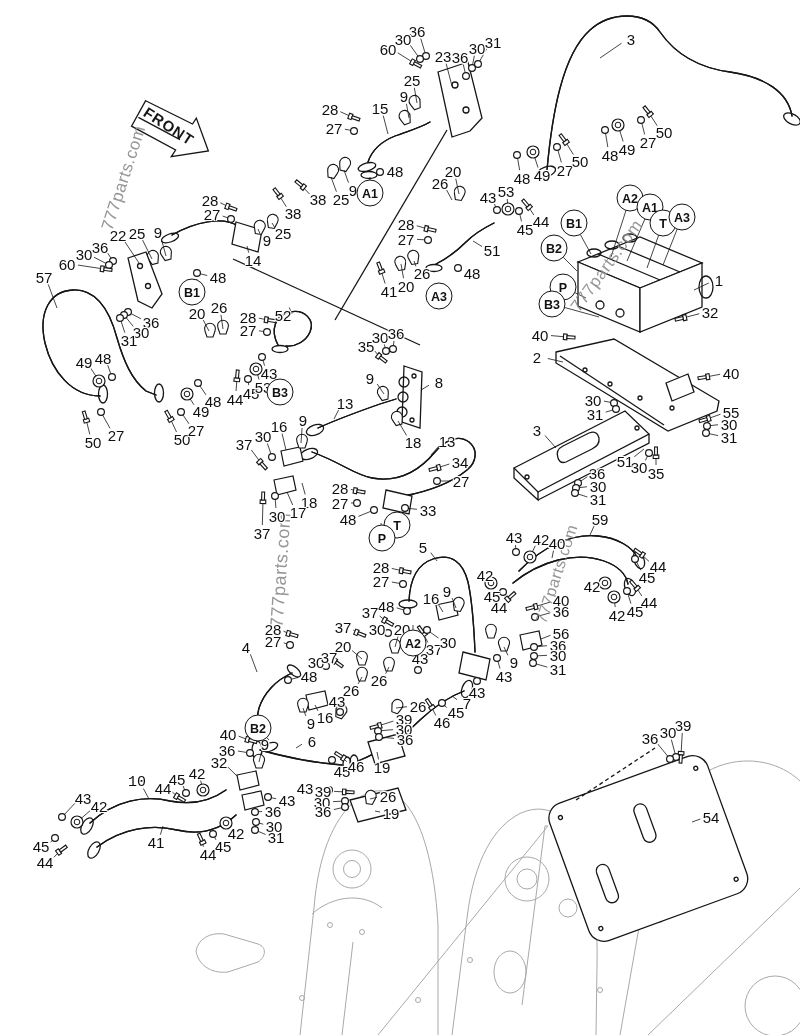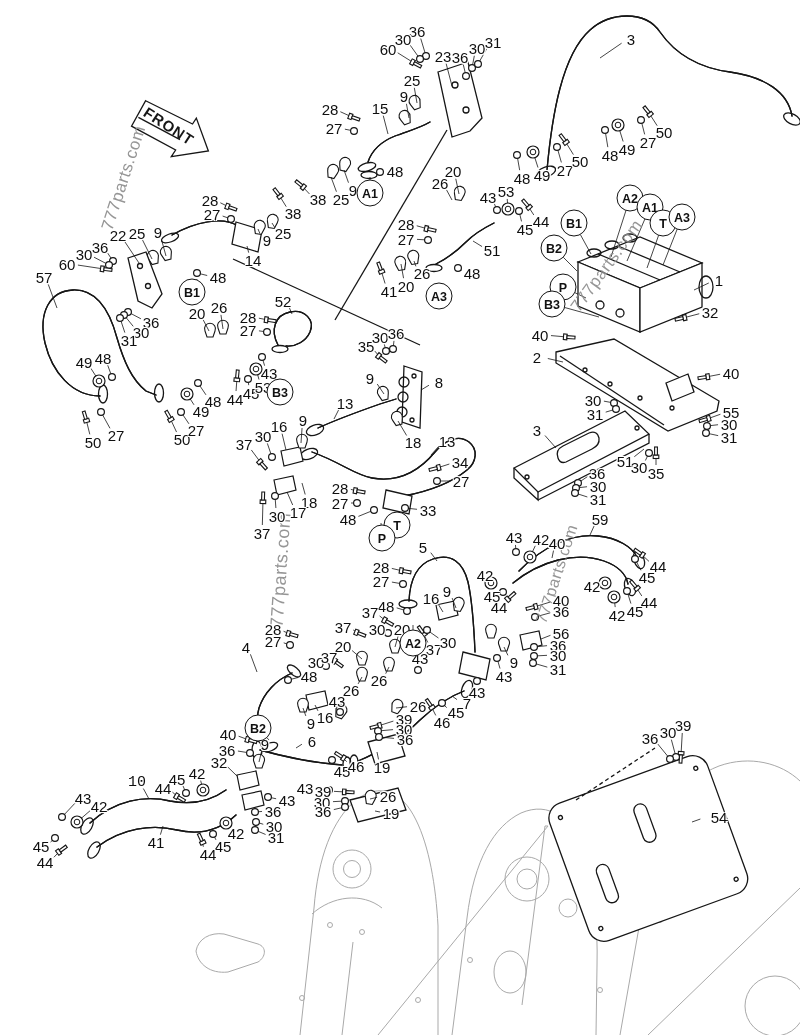--- a/index.html
+++ b/index.html
@@ -818,21 +818,21 @@
       <span class="callout" style="left: 267px; top: 240px;">9</span>
       <span class="callout" style="left: 283px; top: 233px;">25</span>
       <span class="callout" style="left: 253px; top: 260px;">14</span>
       <span class="callout" style="left: 100px; top: 247px;">36</span>
       <span class="callout" style="left: 84px; top: 254px;">30</span>
       <span class="callout" style="left: 67px; top: 264px;">60</span>
       <span class="callout" style="left: 44px; top: 277px;">57</span>
       <span class="callout" style="left: 218px; top: 277px;">48</span>
       <span class="callout" style="left: 197px; top: 313px;">20</span>
       <span class="callout" style="left: 219px; top: 307px;">26</span>
-      <span class="callout" style="left: 283px; top: 301px;">52</span>
+      <span class="callout" style="left: 283px; top: 315px;">52</span>
       <span class="callout" style="left: 248px; top: 317px;">28</span>
       <span class="callout" style="left: 248px; top: 330px;">27</span>
       <span class="callout" style="left: 151px; top: 322px;">36</span>
       <span class="callout" style="left: 141px; top: 332px;">30</span>
       <span class="callout" style="left: 129px; top: 340px;">31</span>
       <span class="callout" style="left: 84px; top: 362px;">49</span>
       <span class="callout" style="left: 103px; top: 358px;">48</span>
       <span class="callout" style="left: 93px; top: 442px;">50</span>
       <span class="callout" style="left: 116px; top: 435px;">27</span>
       <span class="callout" style="left: 201px; top: 411px;">49</span>
@@ -983,21 +983,21 @@
       <span class="callout" style="left: 99px; top: 806px;">42</span>
       <span class="callout" style="left: 41px; top: 846px;">45</span>
       <span class="callout" style="left: 45px; top: 862px;">44</span>
       <span class="callout" style="left: 156px; top: 842px;">41</span>
       <span class="callout" style="left: 236px; top: 833px;">42</span>
       <span class="callout" style="left: 223px; top: 846px;">45</span>
       <span class="callout" style="left: 208px; top: 854px;">44</span>
       <span class="callout" style="left: 683px; top: 725px;">39</span>
       <span class="callout" style="left: 668px; top: 732px;">30</span>
       <span class="callout" style="left: 650px; top: 738px;">36</span>
-      <span class="callout" style="left: 711px; top: 817px; margin-left: 8px;">54</span>
+      <span class="callout" style="left: 711px; top: 817px;">54</span>
     </div>
   <div id="balloon-layer">
       <div class="balloon" style="left: 370px; top: 193px;">A1</div>
       <div class="balloon" style="left: 192px; top: 292px;">B1</div>
       <div class="balloon" style="left: 280px; top: 392px;">B3</div>
       <div class="balloon" style="left: 439px; top: 296px;">A3</div>
       <div class="balloon" style="left: 630px; top: 198px;">A2</div>
       <div class="balloon" style="left: 650px; top: 207px;">A1</div>
       <div class="balloon" style="left: 663px; top: 223px;">T</div>
       <div class="balloon" style="left: 682px; top: 217px;">A3</div>

